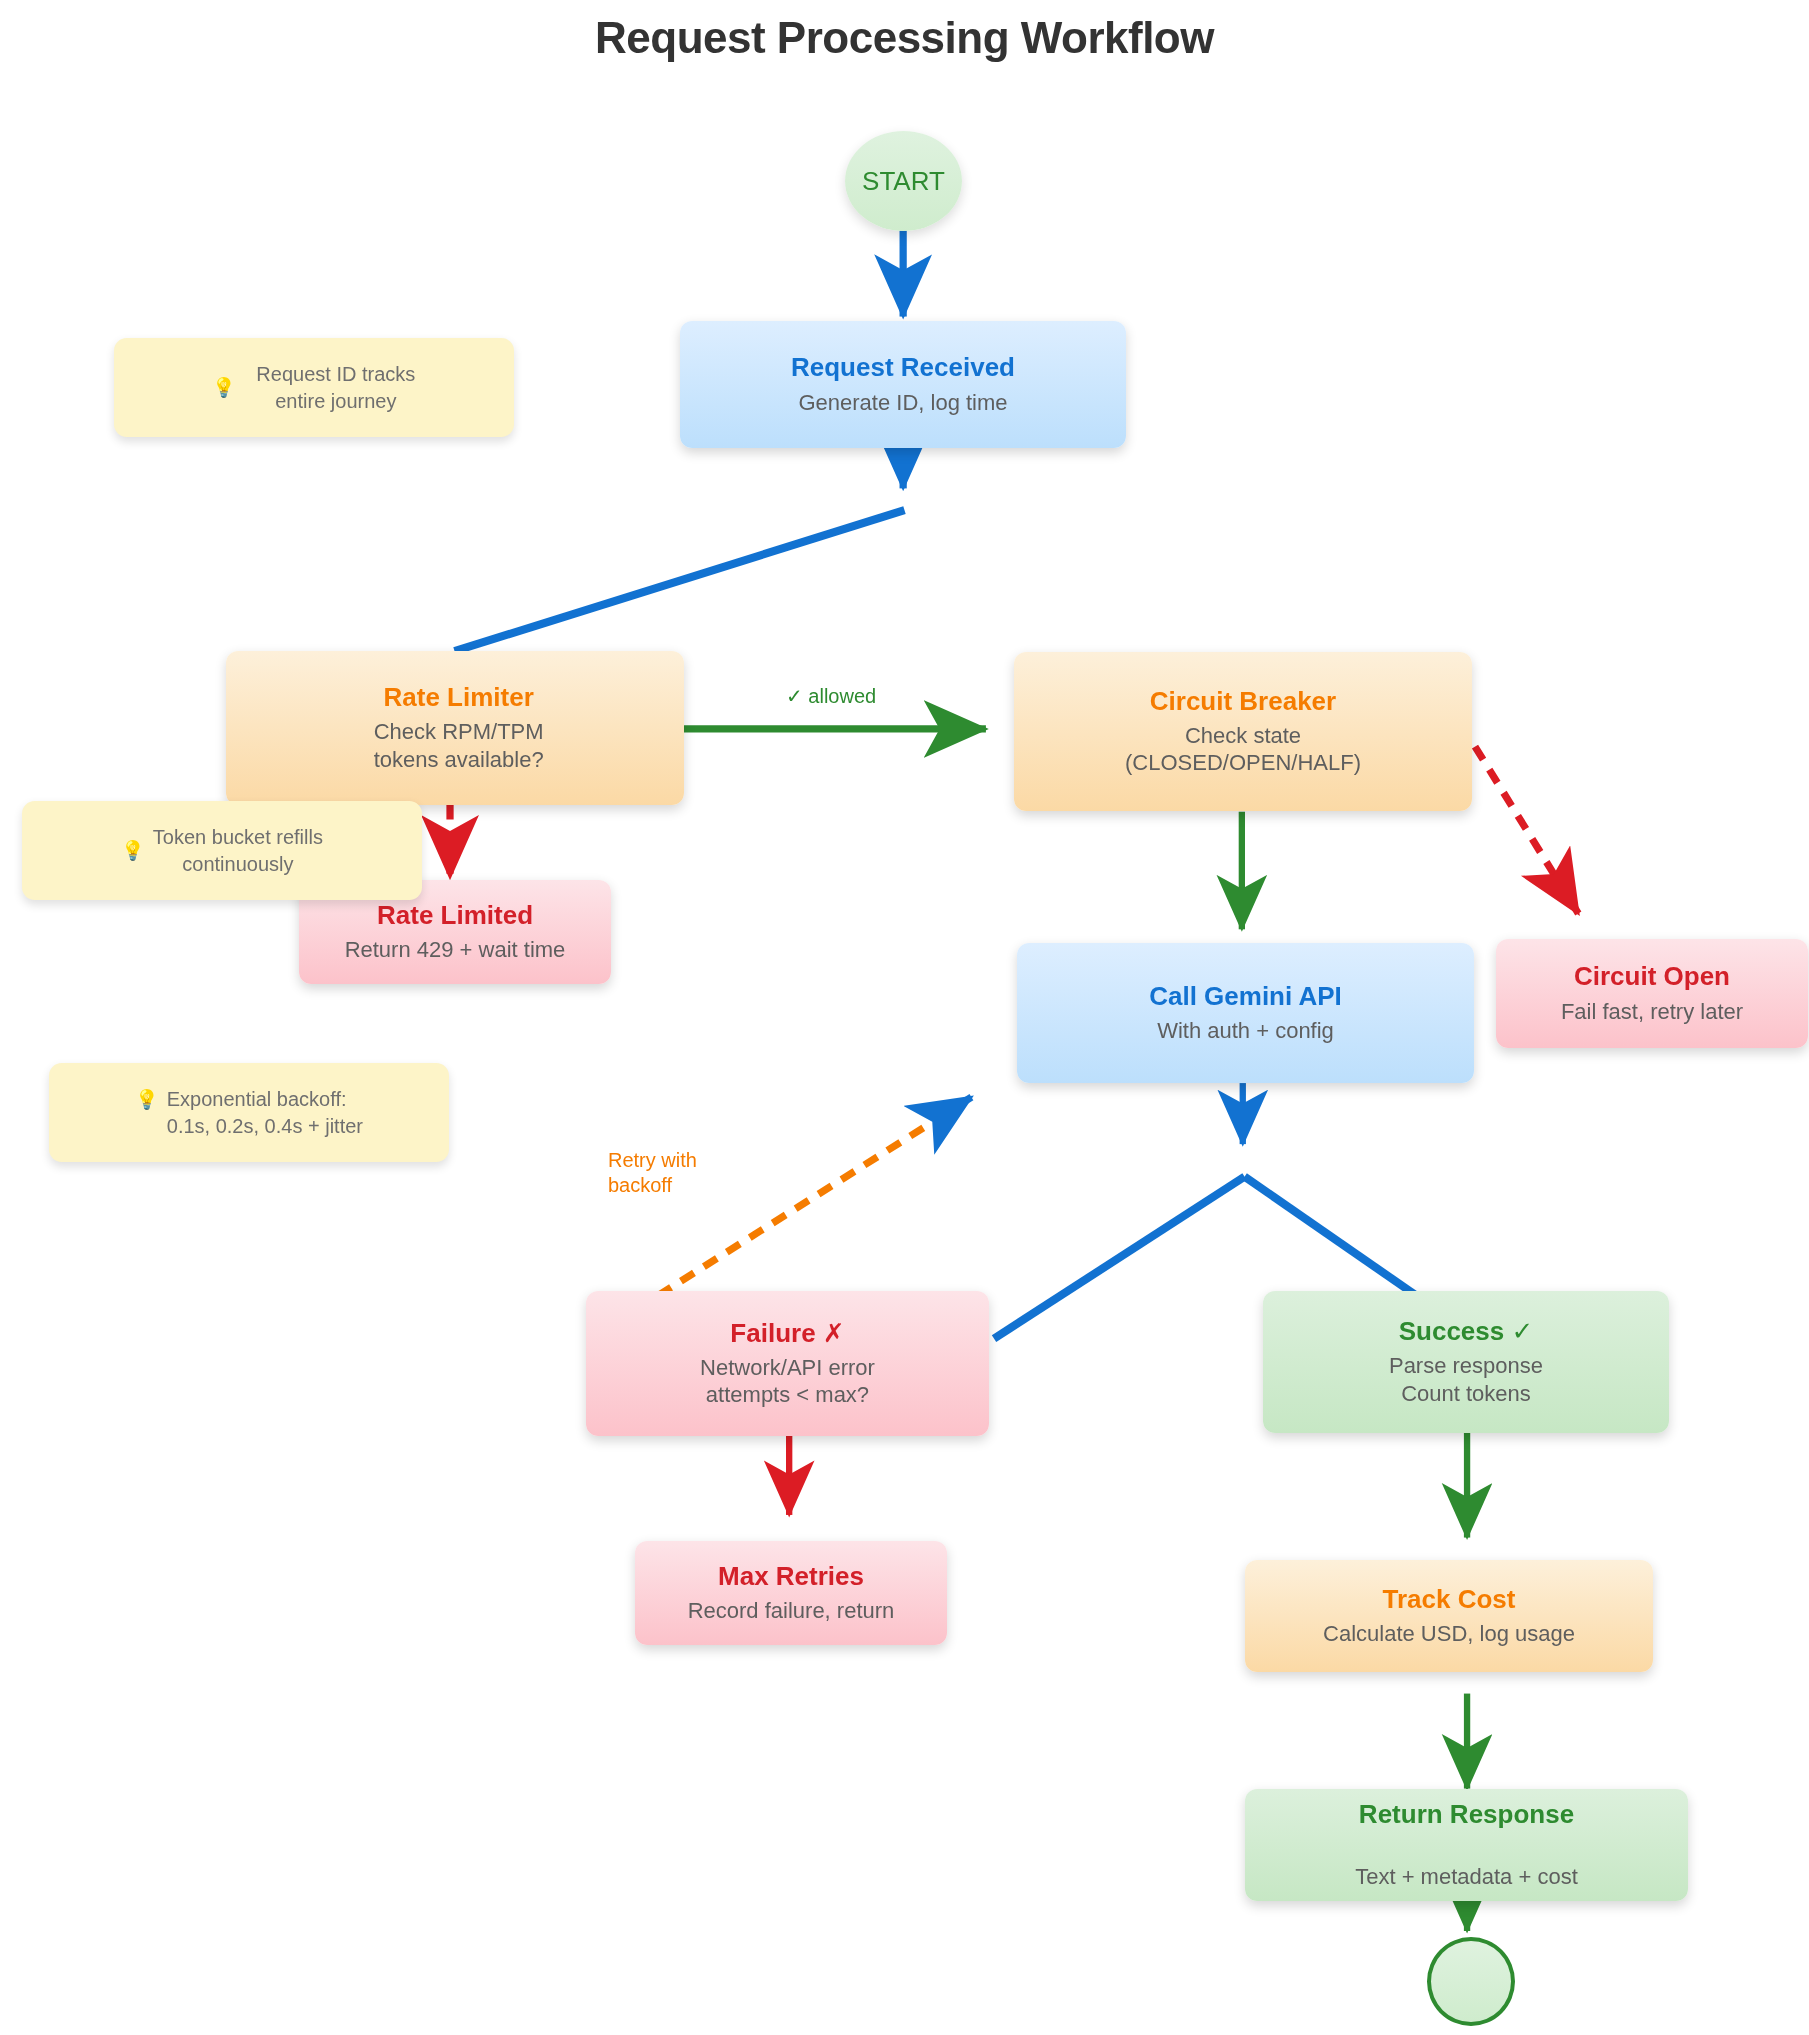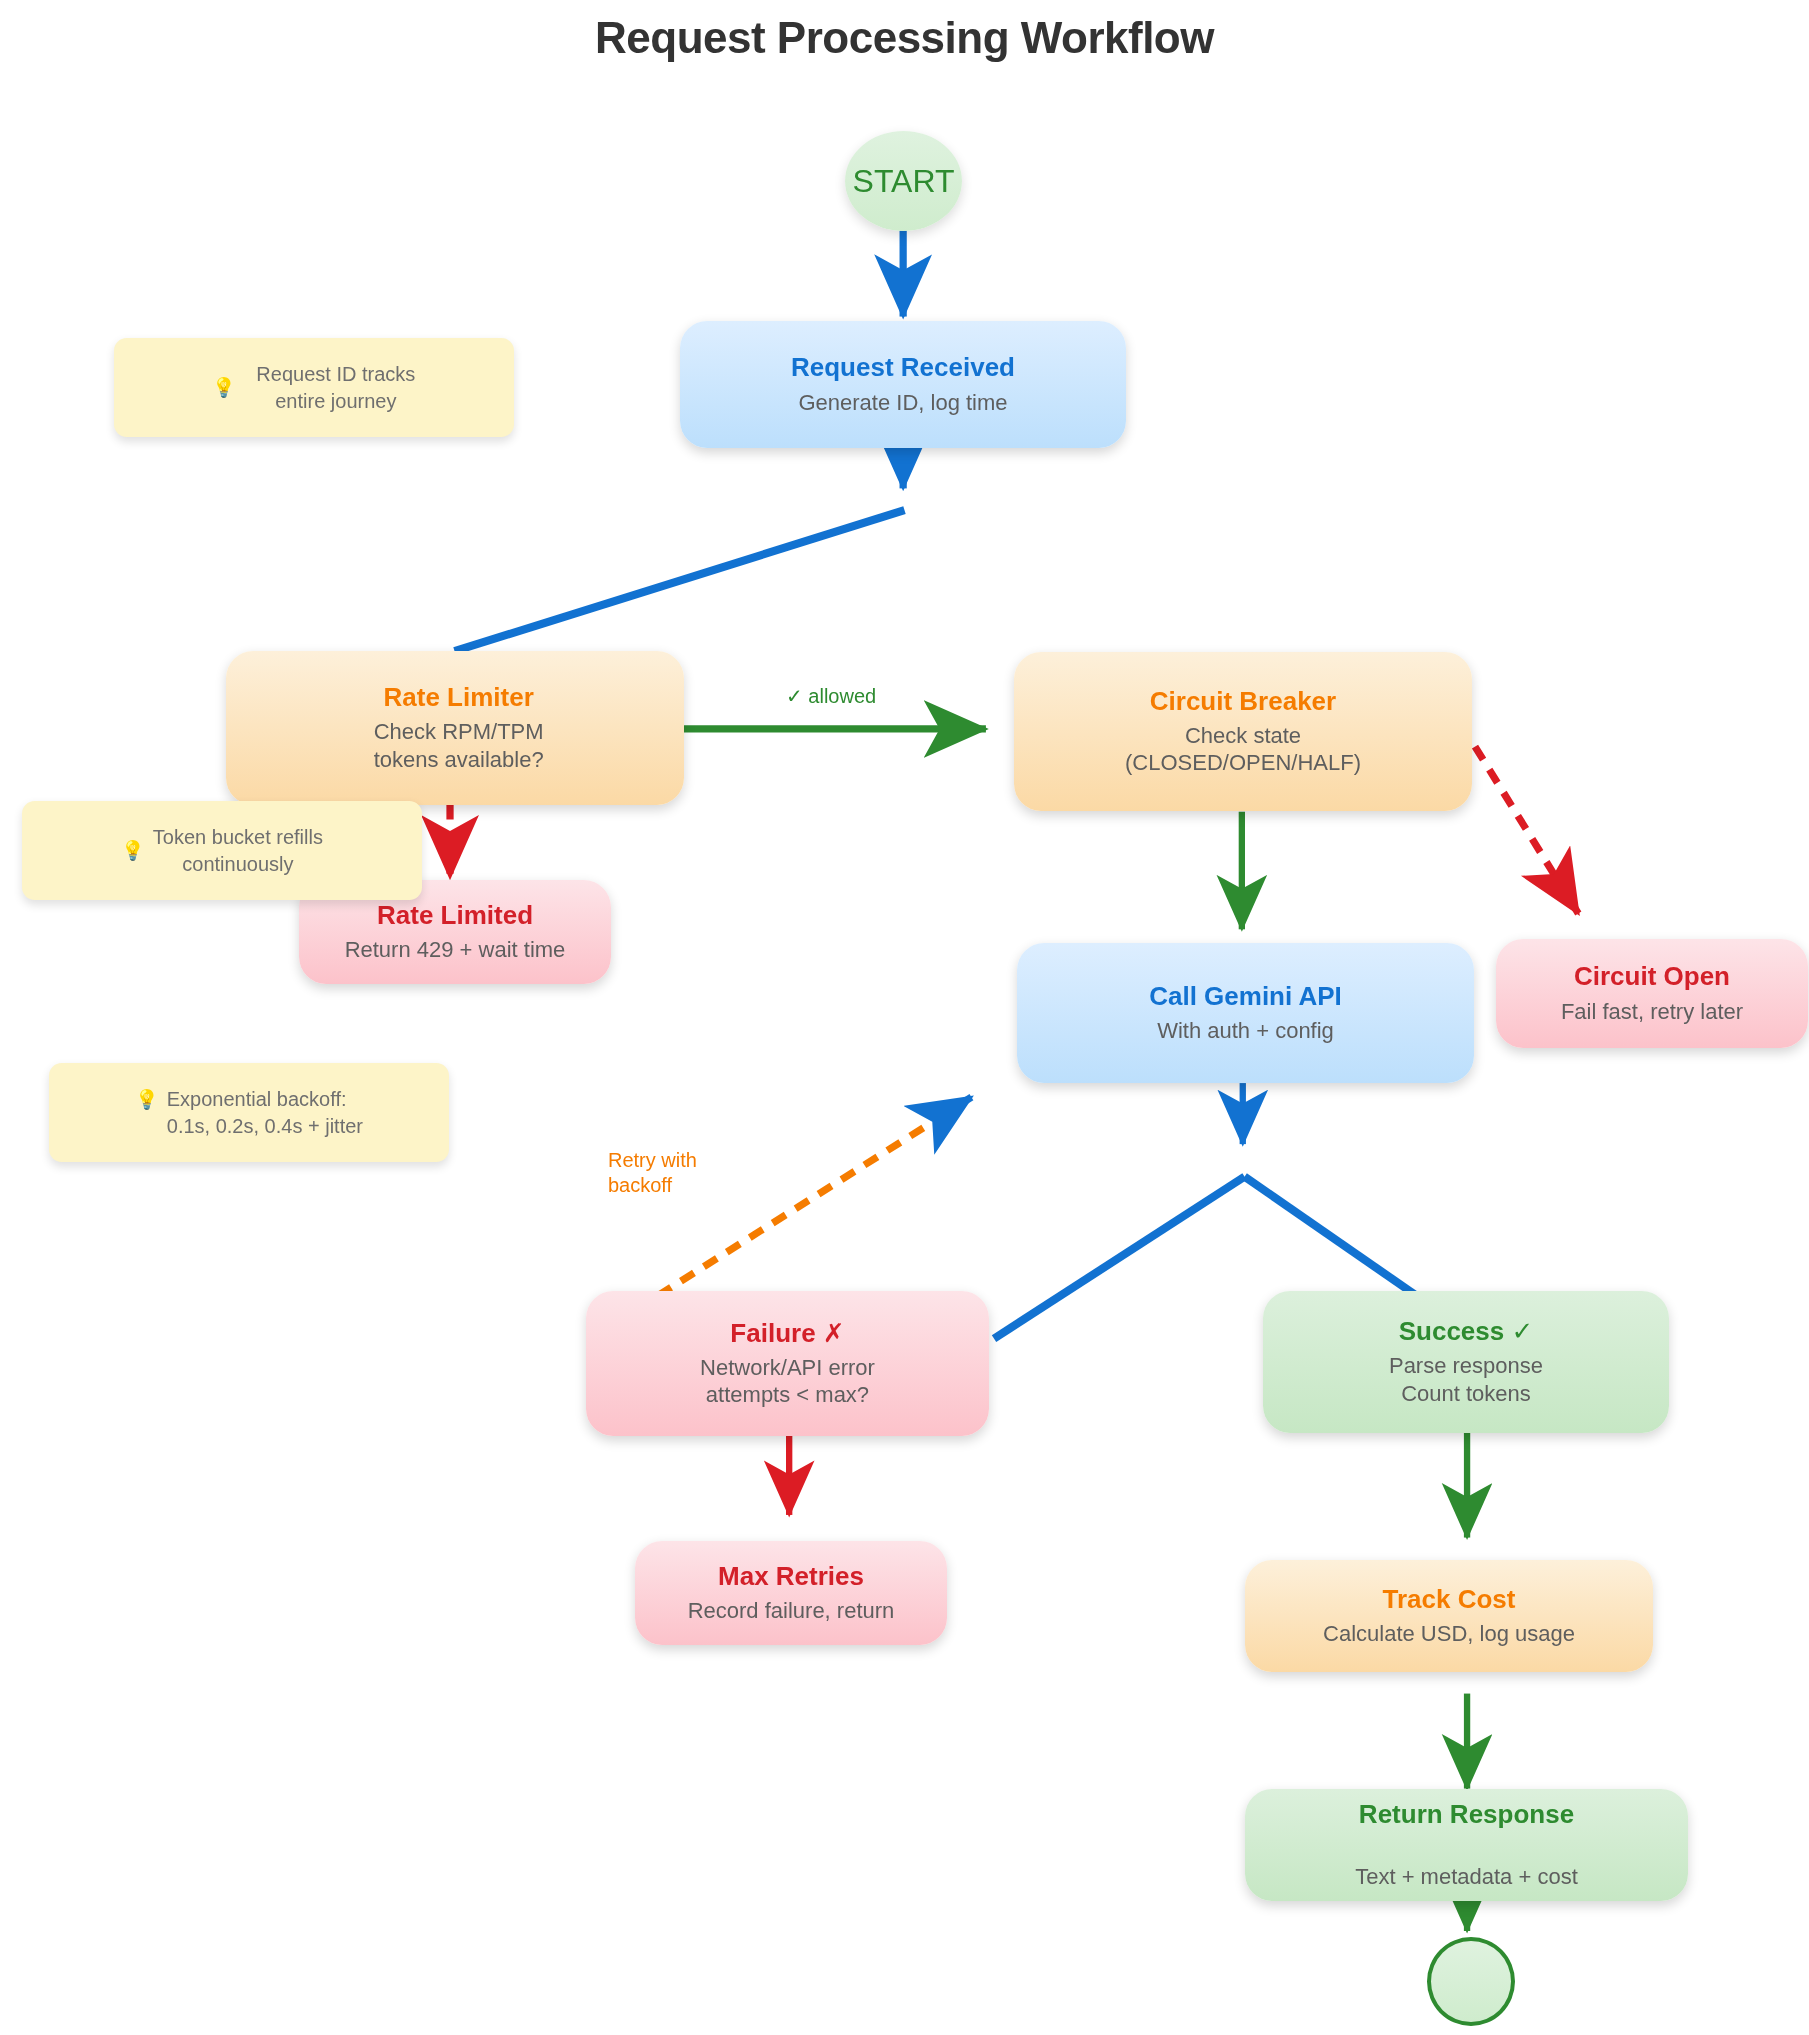--- a/index.html
+++ b/index.html
@@ -11,21 +11,21 @@
   #edges{position:absolute;left:0;top:0;width:1809px;height:2035px;z-index:1;}
 
   .title{
     position:absolute;left:0;top:12.7px;width:1809px;text-align:center;
     font-size:44px;font-weight:bold;color:#333333;letter-spacing:-0.5px;
     z-index:5;
   }
 
   .node{
     position:absolute;z-index:3;box-sizing:border-box;
-    border-radius:27px;
+    border-radius:12px;
     display:flex;flex-direction:column;align-items:center;justify-content:center;
     text-align:center;
     box-shadow:0 4.5px 11.8px rgba(0,0,0,0.16);
     padding:4.5px 12.7px;
   }
   .node .n-title{font-size:26px;font-weight:bold;line-height:1.12;}
   .node .n-sub{font-size:22px;color:#5e5e5e;line-height:1.24;margin-top:6.3px;font-weight:normal;}
   .node .n-sub span{display:block;}
 
   
@@ -38,21 +38,21 @@
   .green {background:linear-gradient(180deg,#dcf0dc 0%,#c6e7c4 100%);}
   .green .n-title{color:#2e8b30;}
 
   
   .term{
     position:absolute;z-index:3;border-radius:50%;
     display:flex;align-items:center;justify-content:center;
     background:linear-gradient(180deg,#dff2df 0%,#cfeccd 100%);
     box-shadow:0 4.5px 11.8px rgba(0,0,0,0.14);
   }
-  .term .t-label{font-size:32px;color:#2e8b30;font-weight:normal;}
+  .term .t-label{font-size:26px;color:#2e8b30;font-weight:normal;}
   .term.ring{border:4.1px solid #2e8b30;box-shadow:none;}
 
   
   .note{
     position:absolute;z-index:3;box-sizing:border-box;border-radius:12.7px;
     background:#fdf4c8;box-shadow:0 4.5px 10px rgba(0,0,0,0.12);
     display:flex;align-items:center;justify-content:center;
     padding:10px 13.6px;
   }
   .note .note-text{

